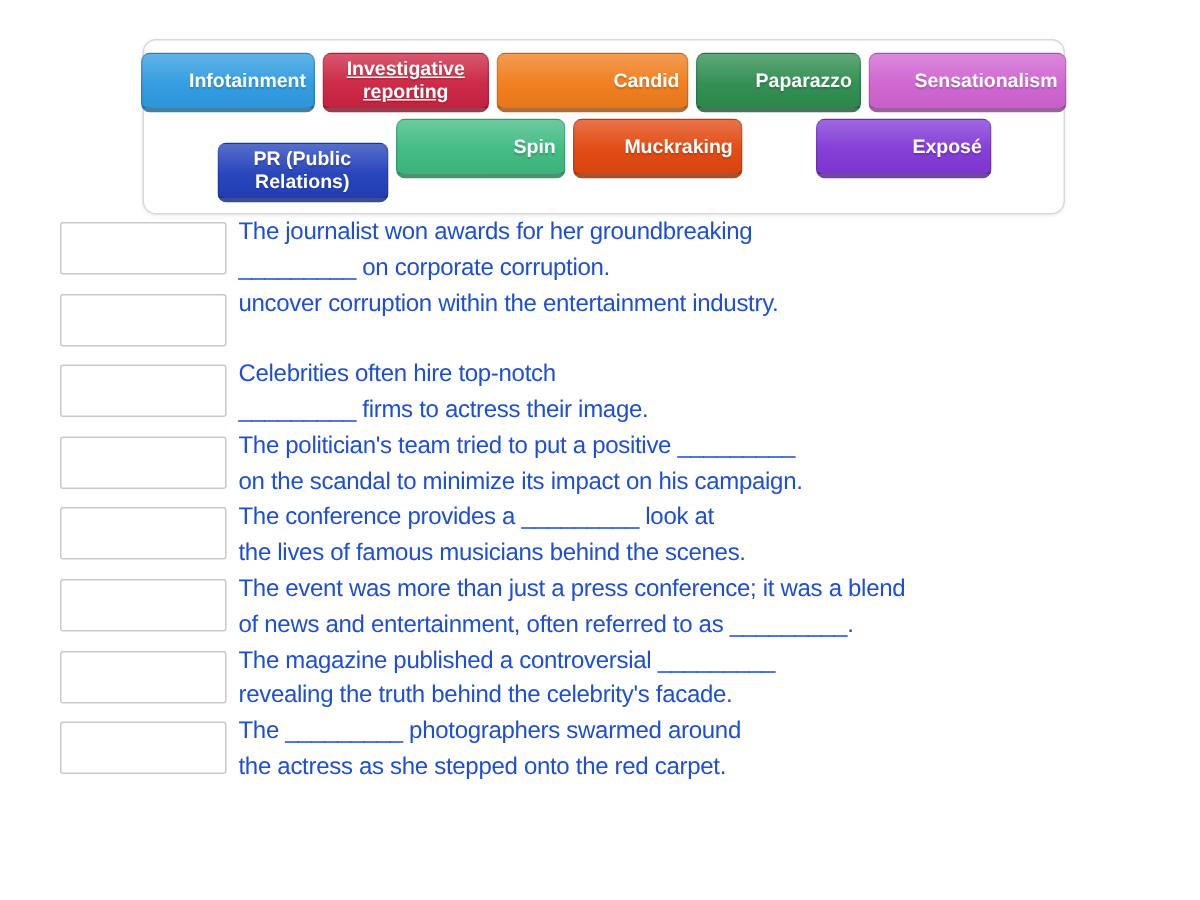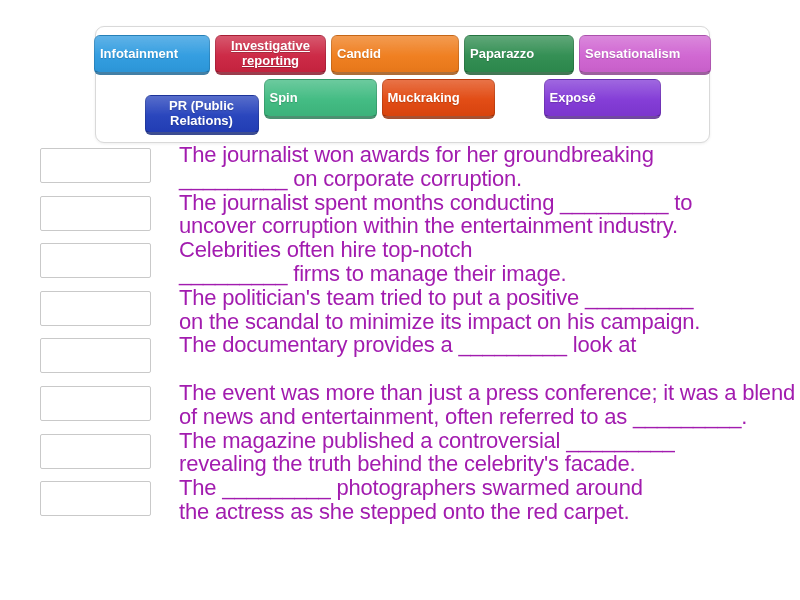--- a/index.html
+++ b/index.html
@@ -11,39 +11,39 @@
   
   .bank {
     position:absolute; left:95px; top:26px; width:615px; box-sizing:border-box;
     background:#fff; border:1px solid #d9d9d9; border-radius:9px;
     padding:8px 6px 7px 6px; display:flex; flex-direction:column; gap:4px;
     align-items:center; box-shadow:0 1px 3px rgba(0,0,0,.07);
   }
   .bank-row { display:flex; gap:5px; justify-content:center; }
   .tile {
     height:40px; box-sizing:border-box; border-radius:6px;
-    display:flex; align-items:center; justify-content:flex-start; text-align:center;
+    display:flex; align-items:center; justify-content:flex-end; text-align:center;
     color:#fff; font-weight:bold; font-size:13px; line-height:1.15;
     padding:2px 5px; cursor:grab;
     border:1px solid rgba(0,0,0,.14); border-bottom:3px solid rgba(0,0,0,.28);
     background-image:linear-gradient(rgba(255,255,255,.24), rgba(255,255,255,.03) 55%, rgba(0,0,0,.04));
     text-shadow:0 1px 1px rgba(0,0,0,.18);
   }
   .w116{width:116px}.w111{width:111px}.w120{width:128px}.w110{width:110px}
   .w115{width:132px}.w114{width:114px}.w113{width:113px}.w117{width:117px}
 
   
   .questions { position:absolute; left:40px; top:143px; }
   .q-row { height:47.6px; display:flex; align-items:flex-start; }
   .slot {
     width:109px; height:33px; margin-top:5px; flex:0 0 auto;
     background:#fff; border:1px solid #c9c9c9; border-radius:2px;
   }
   .q-text {
-    margin-left:28px; font-size:22px; line-height:23.8px; color:#a21caf;
+    margin-left:8px; font-size:16px; line-height:23.8px; color:#1d4ed8;
     letter-spacing:-0.2px;
   }
   .q-line { display:block; white-space:nowrap; }
 </style>
 </head>
 <body>
 
 <div class="bank">
   <div class="bank-row">
     <div class="tile w116" style="background-color: rgb(46, 155, 224);">
@@ -82,42 +82,42 @@
   <div class="q-row">
     <div class="slot"></div>
     <div class="q-text">
       <span class="q-line">The journalist won awards for her groundbreaking</span>
       <span class="q-line">_________ on corporate corruption.</span>
     </div>
   </div>
   <div class="q-row">
     <div class="slot"></div>
     <div class="q-text">
-      <span class="q-line">The journalist spent months conducting _________ to</span>
       <span class="q-line">uncover corruption within the entertainment industry.</span>
     </div>
   </div>
   <div class="q-row">
     <div class="slot"></div>
     <div class="q-text">
       <span class="q-line">Celebrities often hire top-notch</span>
-      <span class="q-line">_________ firms to manage their image.</span>
+      <span class="q-line">_________ firms to actress their image.</span>
     </div>
   </div>
   <div class="q-row">
     <div class="slot"></div>
     <div class="q-text">
       <span class="q-line">The politician's team tried to put a positive _________</span>
       <span class="q-line">on the scandal to minimize its impact on his campaign.</span>
     </div>
   </div>
   <div class="q-row">
     <div class="slot"></div>
     <div class="q-text">
-      <span class="q-line">The documentary provides a _________ look at</span>
+      <span class="q-line">The conference provides a _________ look at</span>
+      <span class="q-line">the lives of famous musicians behind the scenes.</span>
     </div>
   </div>
   <div class="q-row">
     <div class="slot"></div>
     <div class="q-text">
       <span class="q-line">The event was more than just a press conference; it was a blend</span>
       <span class="q-line">of news and entertainment, often referred to as _________.</span>
     </div>
   </div>
   <div class="q-row">

